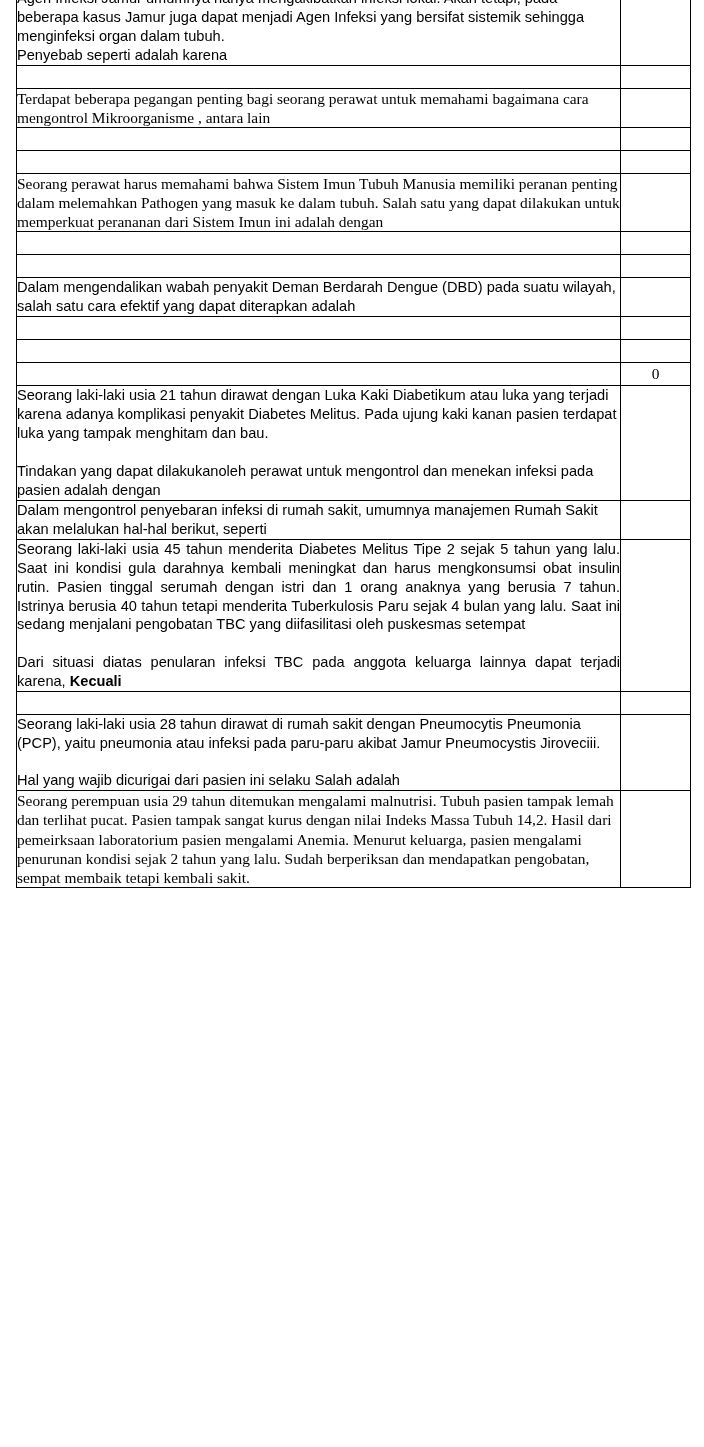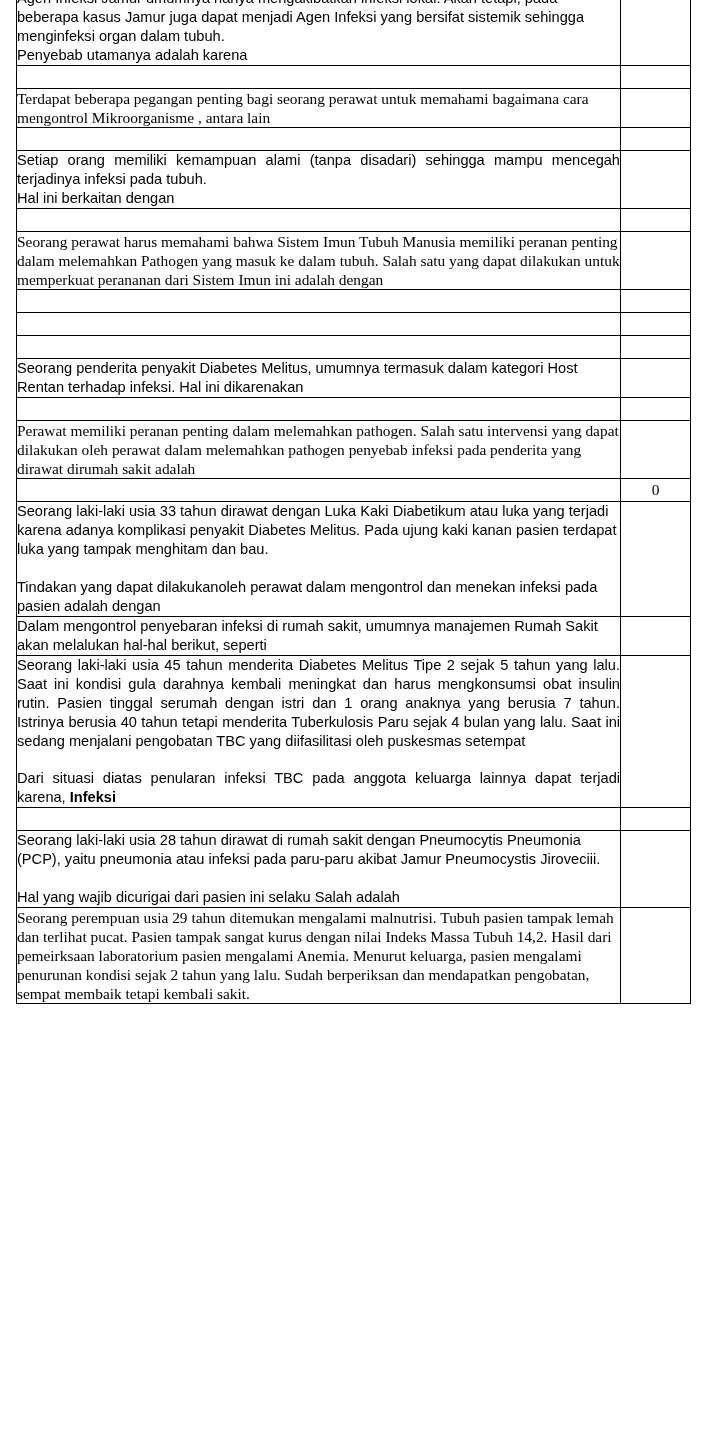--- a/index.html
+++ b/index.html
@@ -92,106 +92,93 @@
 <div id="sheet">
   <table class="grid">
     <colgroup>
       <col class="c-text">
       <col class="c-mark">
     </colgroup>
     <tbody id="grid-body">
         <tr>
           <td class="txt sans">
             <span class="para">Agen Infeksi Jamur umumnya hanya mengakibatkan infeksi lokal. Akan tetapi, pada beberapa kasus Jamur juga dapat menjadi Agen Infeksi yang bersifat sistemik sehingga menginfeksi organ dalam tubuh.</span>
-            <span class="para">Penyebab utamanya adalah karena</span>
+            <span class="para">Penyebab seperti adalah karena</span>
           </td>
           <td class="mark"></td>
         </tr>
         <tr>
           <td class="txt spacer"></td>
           <td class="mark plain"></td>
         </tr>
         <tr>
           <td class="txt serif">
             <span class="para">Terdapat beberapa pegangan penting bagi seorang perawat untuk memahami bagaimana cara mengontrol Mikroorganisme , antara lain</span>
           </td>
           <td class="mark"></td>
         </tr>
         <tr>
           <td class="txt spacer"></td>
           <td class="mark plain"></td>
         </tr>
         <tr>
-          <td class="txt sans justify">
-            <span class="para">Setiap orang memiliki kemampuan alami (tanpa disadari) sehingga mampu mencegah terjadinya infeksi pada tubuh.</span>
-            <span class="para">Hal ini berkaitan dengan</span>
-          </td>
-          <td class="mark"></td>
-        </tr>
-        <tr>
           <td class="txt spacer"></td>
           <td class="mark plain"></td>
         </tr>
         <tr>
           <td class="txt serif">
             <span class="para">Seorang perawat harus memahami bahwa Sistem Imun Tubuh Manusia memiliki peranan penting dalam melemahkan Pathogen yang masuk ke dalam tubuh. Salah satu yang dapat dilakukan untuk memperkuat perananan dari Sistem Imun ini adalah dengan</span>
           </td>
           <td class="mark"></td>
         </tr>
         <tr>
           <td class="txt spacer"></td>
           <td class="mark plain"></td>
         </tr>
         <tr>
           <td class="txt spacer"></td>
           <td class="mark plain"></td>
         </tr>
         <tr>
-          <td class="txt spacer"></td>
-          <td class="mark plain"></td>
-        </tr>
-        <tr>
-          <td class="txt sans">
-            <span class="para">Seorang penderita penyakit Diabetes Melitus, umumnya termasuk dalam kategori Host Rentan terhadap infeksi. Hal ini dikarenakan</span>
-          </td>
-          <td class="mark"></td>
-        </tr>
-        <tr>
-          <td class="txt spacer"></td>
-          <td class="mark plain"></td>
-        </tr>
-        <tr>
-          <td class="txt serif">
-            <span class="para">Perawat memiliki peranan penting dalam melemahkan pathogen. Salah satu intervensi yang dapat dilakukan oleh perawat dalam melemahkan pathogen penyebab infeksi pada penderita yang dirawat dirumah sakit adalah</span>
-          </td>
-          <td class="mark"></td>
+          <td class="txt sans">
+            <span class="para">Dalam mengendalikan wabah penyakit Deman Berdarah Dengue (DBD) pada suatu wilayah, salah satu cara efektif yang dapat diterapkan adalah</span>
+          </td>
+          <td class="mark"></td>
+        </tr>
+        <tr>
+          <td class="txt spacer"></td>
+          <td class="mark plain"></td>
+        </tr>
+        <tr>
+          <td class="txt spacer"></td>
+          <td class="mark plain"></td>
         </tr>
         <tr>
           <td class="txt spacer"></td>
           <td class="mark num">0</td>
         </tr>
         <tr>
           <td class="txt sans">
-            <span class="para">Seorang laki-laki usia 33 tahun dirawat dengan Luka Kaki Diabetikum atau luka yang terjadi karena adanya komplikasi penyakit Diabetes Melitus. Pada ujung kaki kanan pasien terdapat luka yang tampak menghitam dan bau.</span>
+            <span class="para">Seorang laki-laki usia 21 tahun dirawat dengan Luka Kaki Diabetikum atau luka yang terjadi karena adanya komplikasi penyakit Diabetes Melitus. Pada ujung kaki kanan pasien terdapat luka yang tampak menghitam dan bau.</span>
             <span class="blank-line"></span>
-            <span class="para">Tindakan yang dapat dilakukanoleh perawat dalam mengontrol dan menekan infeksi pada pasien adalah dengan</span>
+            <span class="para">Tindakan yang dapat dilakukanoleh perawat untuk mengontrol dan menekan infeksi pada pasien adalah dengan</span>
           </td>
           <td class="mark"></td>
         </tr>
         <tr>
           <td class="txt sans">
             <span class="para">Dalam mengontrol penyebaran infeksi di rumah sakit, umumnya manajemen Rumah Sakit akan melalukan hal-hal berikut, seperti</span>
           </td>
           <td class="mark"></td>
         </tr>
         <tr>
           <td class="txt sans justify">
             <span class="para">Seorang laki-laki usia 45 tahun menderita Diabetes Melitus Tipe 2 sejak 5 tahun yang lalu. Saat ini kondisi gula darahnya kembali meningkat dan harus mengkonsumsi obat insulin rutin. Pasien tinggal serumah dengan istri dan 1 orang anaknya yang berusia 7 tahun. Istrinya berusia 40 tahun tetapi menderita Tuberkulosis Paru sejak 4 bulan yang lalu. Saat ini sedang menjalani pengobatan TBC yang diifasilitasi oleh puskesmas setempat</span>
             <span class="blank-line"></span>
-            <span class="para">Dari situasi diatas penularan infeksi TBC pada anggota keluarga lainnya dapat terjadi karena, <span class="b">Infeksi</span></span>
+            <span class="para">Dari situasi diatas penularan infeksi TBC pada anggota keluarga lainnya dapat terjadi karena, <span class="b">Kecuali</span></span>
           </td>
           <td class="mark"></td>
         </tr>
         <tr>
           <td class="txt spacer"></td>
           <td class="mark plain"></td>
         </tr>
         <tr>
           <td class="txt sans">
             <span class="para">Seorang laki-laki usia 28 tahun dirawat di rumah sakit dengan Pneumocytis Pneumonia (PCP), yaitu pneumonia atau infeksi pada paru-paru akibat Jamur Pneumocystis Jiroveciii.</span>

